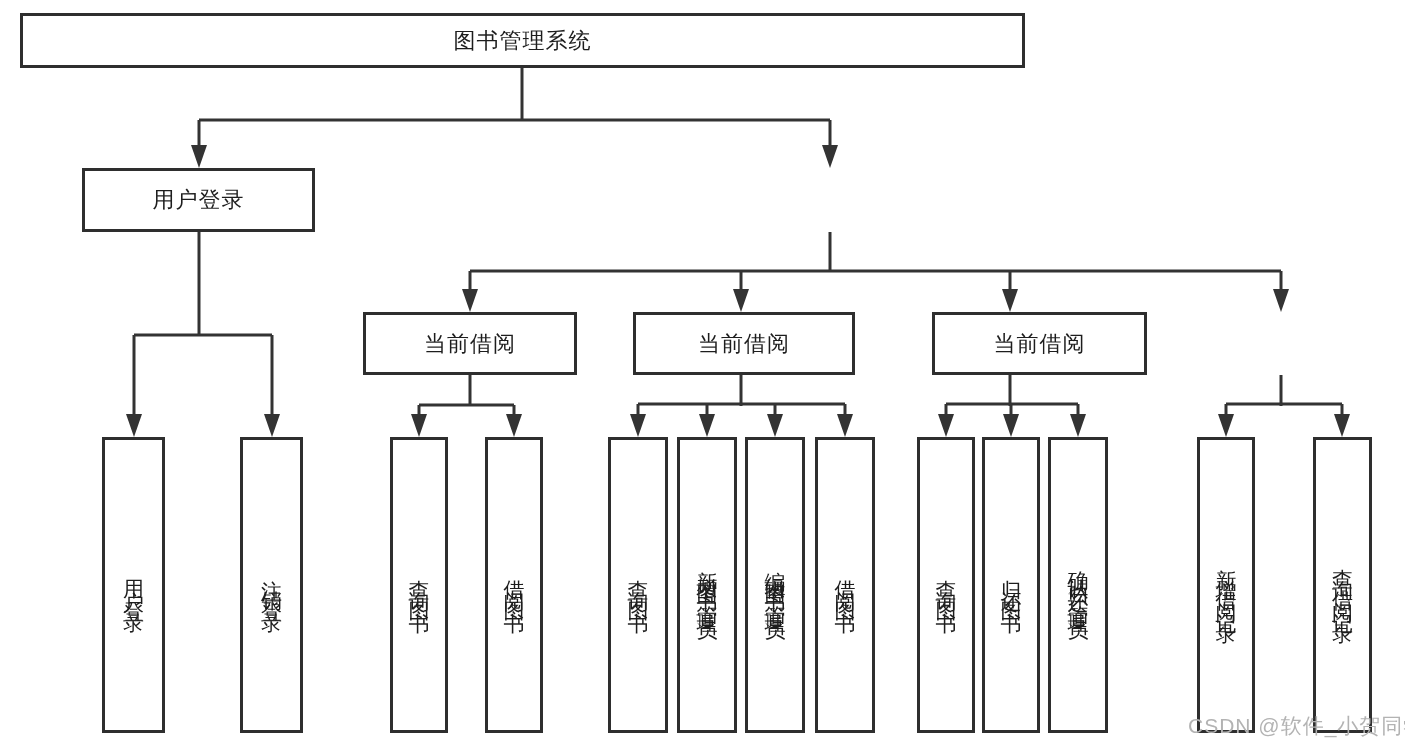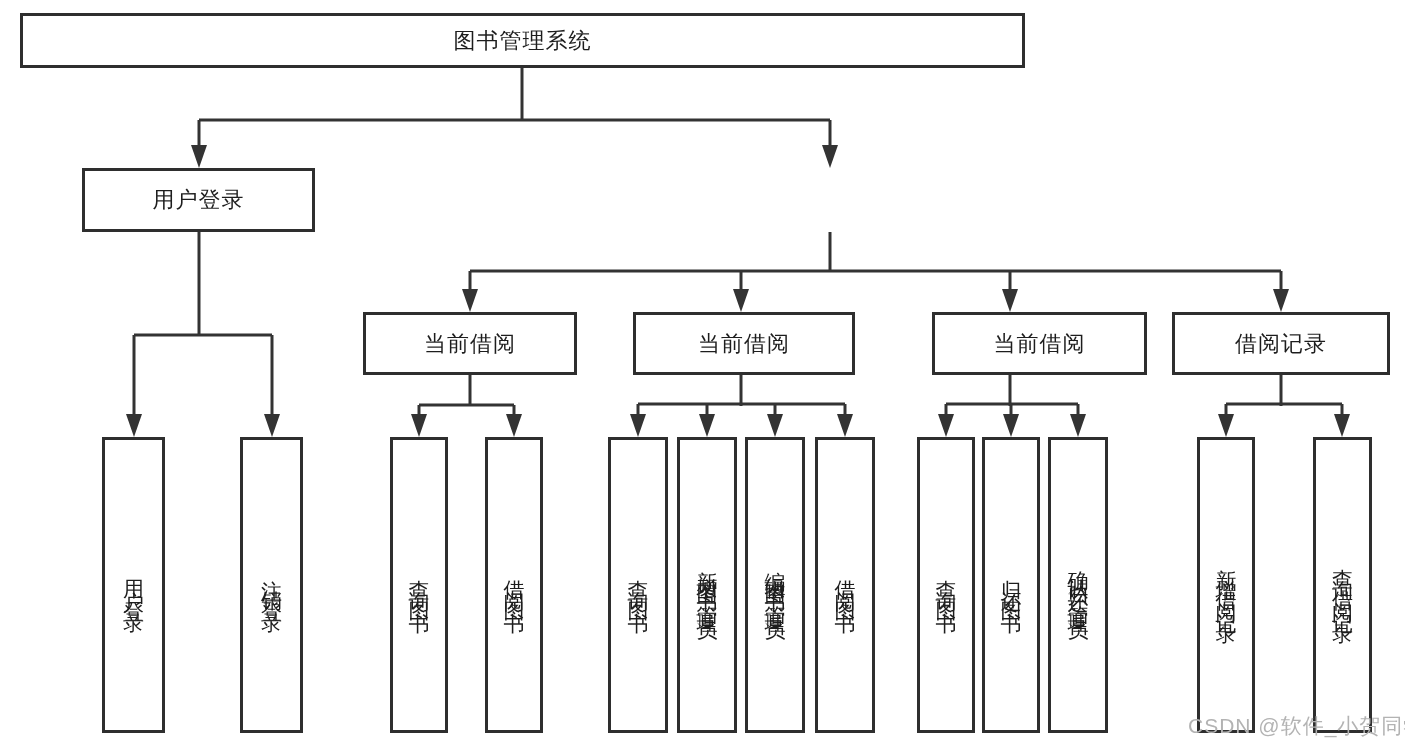--- a/index.html
+++ b/index.html
@@ -93,23 +93,20 @@
 
   <div class="node hbox" style="left:363px;top:312px;width:214px;height:63px">
     <span>当前借阅</span>
   </div>
   <div class="node hbox" style="left:633px;top:312px;width:222px;height:63px">
     <span>当前借阅</span>
   </div>
   <div class="node hbox" style="left:932px;top:312px;width:215px;height:63px">
     <span>当前借阅</span>
   </div>
-  <div class="node hbox" style="left:1172px;top:312px;width:218px;height:63px">
-    <span>借阅记录</span>
-  </div>
 
   <div class="node vbox" style="left:102px;width:63px">
     <span>用户登录</span>
   </div>
   <div class="node vbox" style="left:240px;width:63px">
     <span>注销登录</span>
   </div>
 
   <div class="node vbox" style="left:390px;width:58px">
     <span>查询图书</span>

